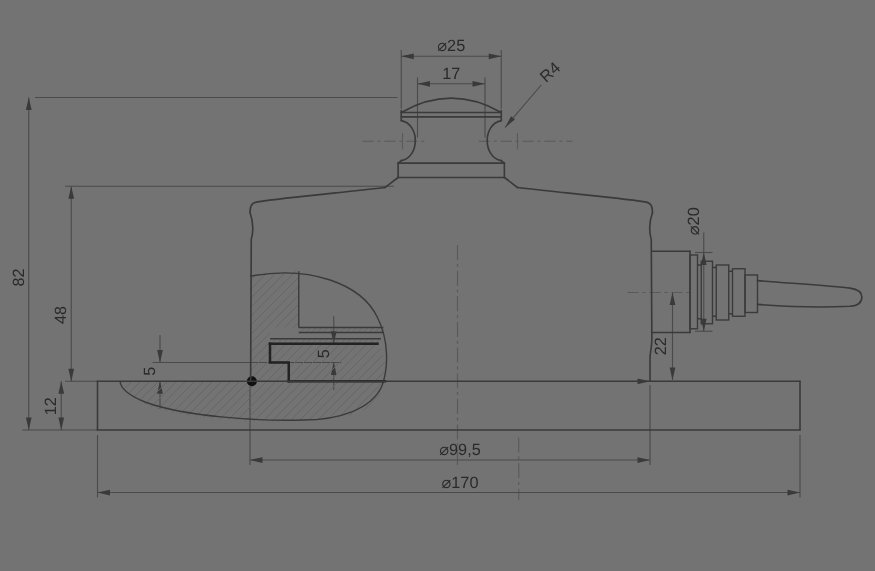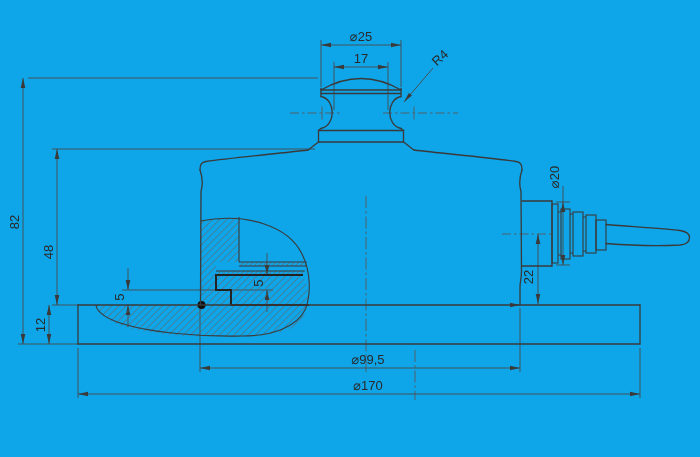--- a/index.html
+++ b/index.html
@@ -1,16 +1,16 @@
 <!DOCTYPE html>
 <html><head>
 <meta charset="utf-8">
 <style>
   html,body{margin:0;padding:0;background:#ffffff;}
-  .stage{position:relative;width:700px;height:457px;background:#0ea5e9;overflow:hidden;
+  .stage{position:relative;width:700px;height:457px;background:#737373;overflow:hidden;
          font-family:"Liberation Sans", sans-serif;}
   svg{display:block}
   text{font-family:"Liberation Sans","DejaVu Sans",sans-serif;font-size:13px;fill:#2a2a2a;}
   .thin{stroke:#4a4a4a;stroke-width:0.9;fill:none;}
   .outline{stroke:#3a3a3a;stroke-width:1.3;fill:none;stroke-linecap:round;}
   .sline{stroke:#3a3a3a;stroke-width:1.1;fill:none;}
   .thick{stroke:#222;stroke-width:2;fill:none;stroke-linecap:square;}
   .arrow{fill:#3a3a3a;stroke:none;}
   .cl{stroke:#5a5a5a;stroke-width:0.9;fill:none;}
 </style>

